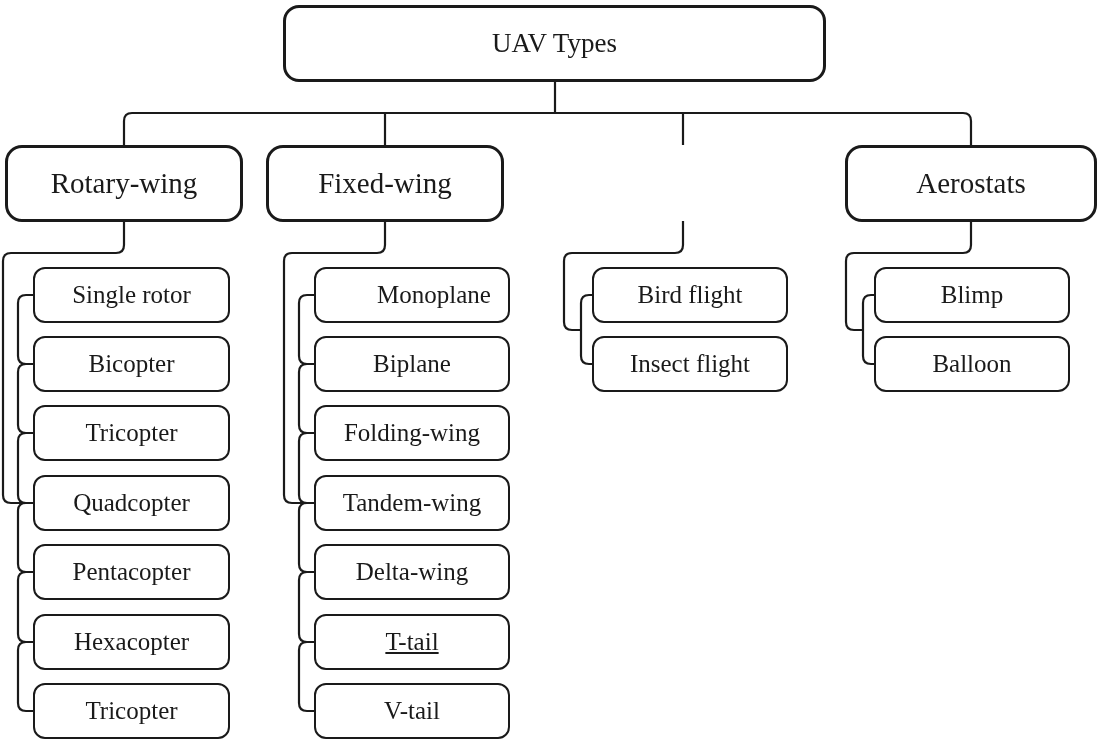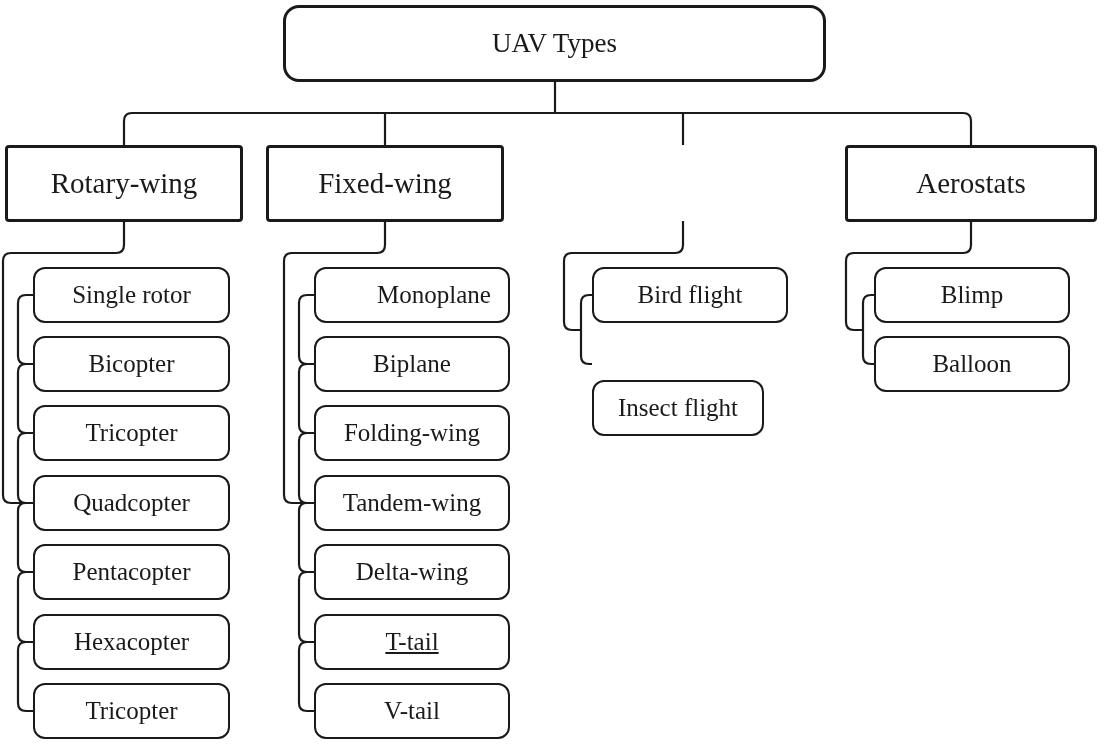--- a/index.html
+++ b/index.html
@@ -45,21 +45,21 @@
     left: 283px; top: 5px;
     width: 543px; height: 77px;
     border-width: 3.5px;
     border-radius: 16px;
     font-size: 27px;
   }
   .cat {
     top: 145px;
     height: 77px;
     border-width: 3.5px;
-    border-radius: 4px;
+    border-radius: 17px;
     font-size: 29px;
   }
   .child {
     height: 56px;
     border-width: 2.5px;
     border-radius: 12px;
     font-size: 25px;
   }
 </style>
 </head>
@@ -108,18 +108,18 @@
 
   <div class="node child" style="left:314px; top:267px; width:196px;padding-left:44px;">Monoplane</div>
   <div class="node child" style="left:314px; top:336px; width:196px;">Biplane</div>
   <div class="node child" style="left:314px; top:475px; width:196px;">Tandem-wing</div>
   <div class="node child" style="left:314px; top:405px; width:196px;">Folding-wing</div>
   <div class="node child" style="left:314px; top:544px; width:196px;">Delta-wing</div>
   <div class="node child" style="left:314px; top:614px; width:196px;text-decoration:underline;">T-tail</div>
   <div class="node child" style="left:314px; top:683px; width:196px;">V-tail</div>
 
   <div class="node child" style="left:592px; top:267px; width:196px;">Bird flight</div>
-  <div class="node child" style="left:592px; top:336px; width:172px;margin-top:44px;">Insect flight</div>
+  <div class="node child" style="left:592px; top:336px; width:196px;">Insect flight</div>
 
   <div class="node child" style="left:874px; top:267px; width:196px;">Blimp</div>
   <div class="node child" style="left:874px; top:336px; width:196px;">Balloon</div>
 
 </div>
 
 </body></html>

